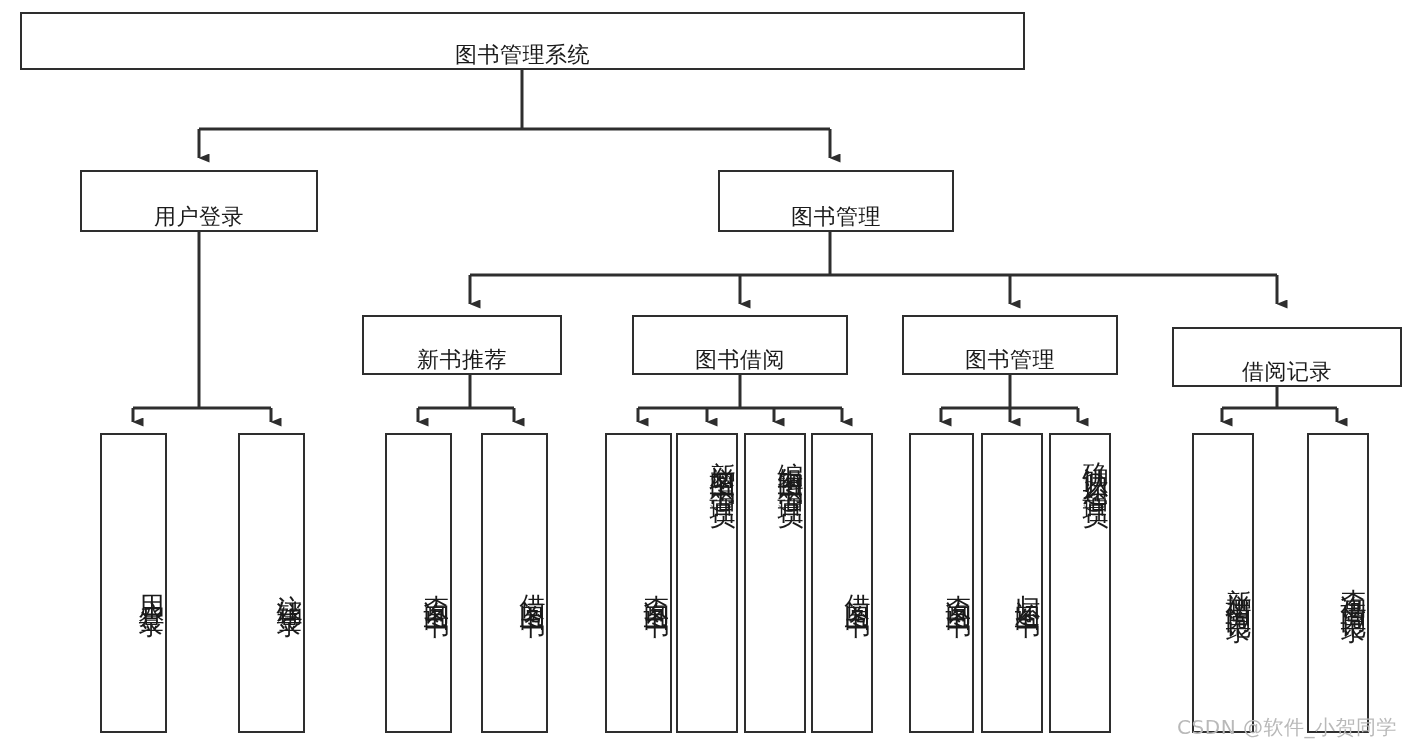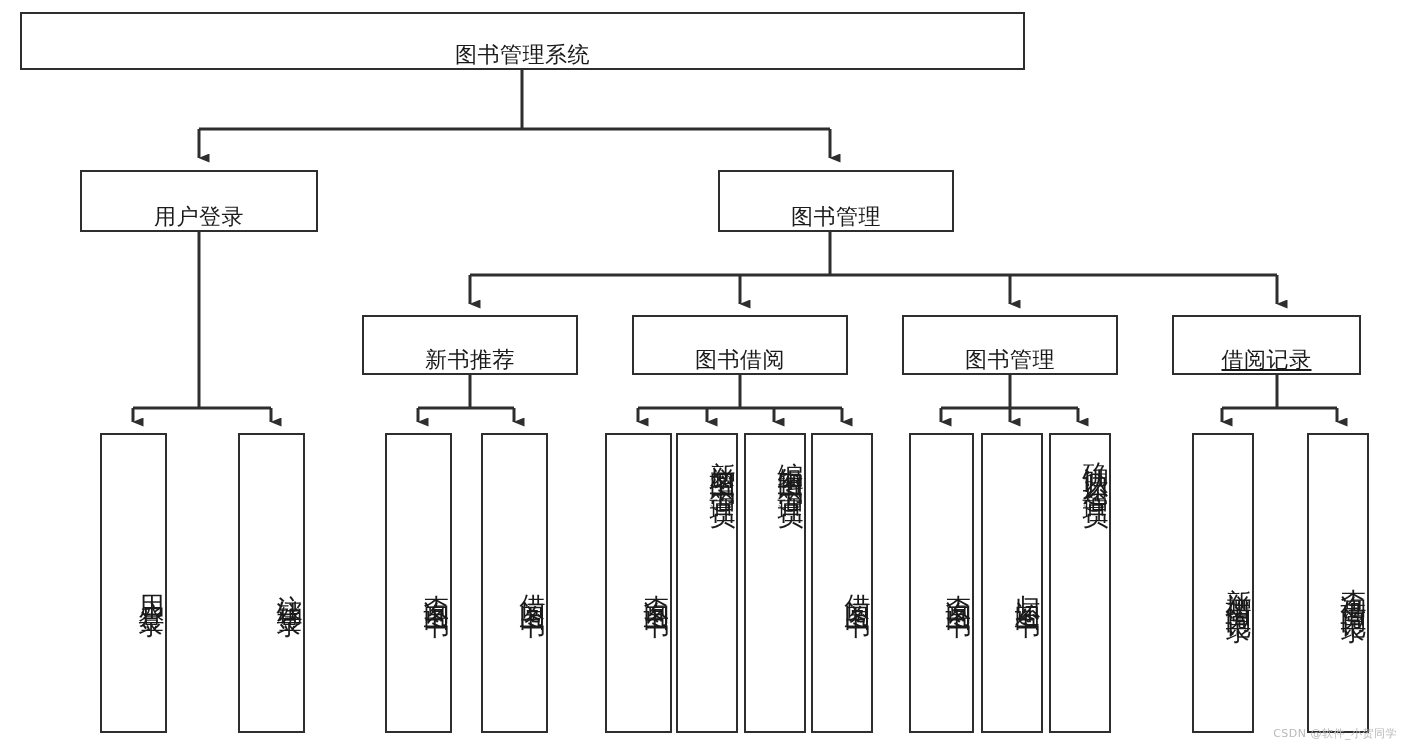--- a/index.html
+++ b/index.html
@@ -59,21 +59,21 @@
     line-height: 1.0;
     letter-spacing: 6px;
   }
   .vert.topalign {
     justify-content: flex-start;
   }
   .watermark {
     position: absolute;
     right: 8px;
     bottom: 6px;
-    font-size: 11px;
+    font-size: 20px;
     color: #b9b9b9;
     white-space: nowrap;
     letter-spacing: 0.5px;
   }
 </style>
 </head>
 <body>
 
 <div id="diagram-root">
 
@@ -146,30 +146,30 @@
     <span class="node-label">图书管理系统</span>
   </div>
 
   <div class="node-box horiz" style="left:80px; top:170px; width:238px; height:62px;">
     <span class="node-label">用户登录</span>
   </div>
   <div class="node-box horiz" style="left:712px; top:170px; width:236px; height:62px;margin-left:6px;">
     <span class="node-label">图书管理</span>
   </div>
 
-  <div class="node-box horiz" style="left:362px; top:315px; width:216px; height:60px;">
+  <div class="node-box horiz" style="left:362px; top:315px; width:200px; height:60px;">
     <span class="node-label">新书推荐</span>
   </div>
   <div class="node-box horiz" style="left:632px; top:315px; width:216px; height:60px;">
     <span class="node-label">图书借阅</span>
   </div>
   <div class="node-box horiz" style="left:902px; top:315px; width:216px; height:60px;">
     <span class="node-label">图书管理</span>
   </div>
-  <div class="node-box horiz" style="left:1172px; top:315px; width:189px; height:60px;text-decoration:underline;">
+  <div class="node-box horiz" style="left:1172px; top:327px; width:230px; height:60px;">
     <span class="node-label">借阅记录</span>
   </div>
 
   <div class="node-box vert" style="left:100px; top:433px; width:67px; height:300px;">
     <span class="node-label">用户登录</span>
   </div>
   <div class="node-box vert" style="left:238px; top:433px; width:67px; height:300px;">
     <span class="node-label">注销登录</span>
   </div>
 

